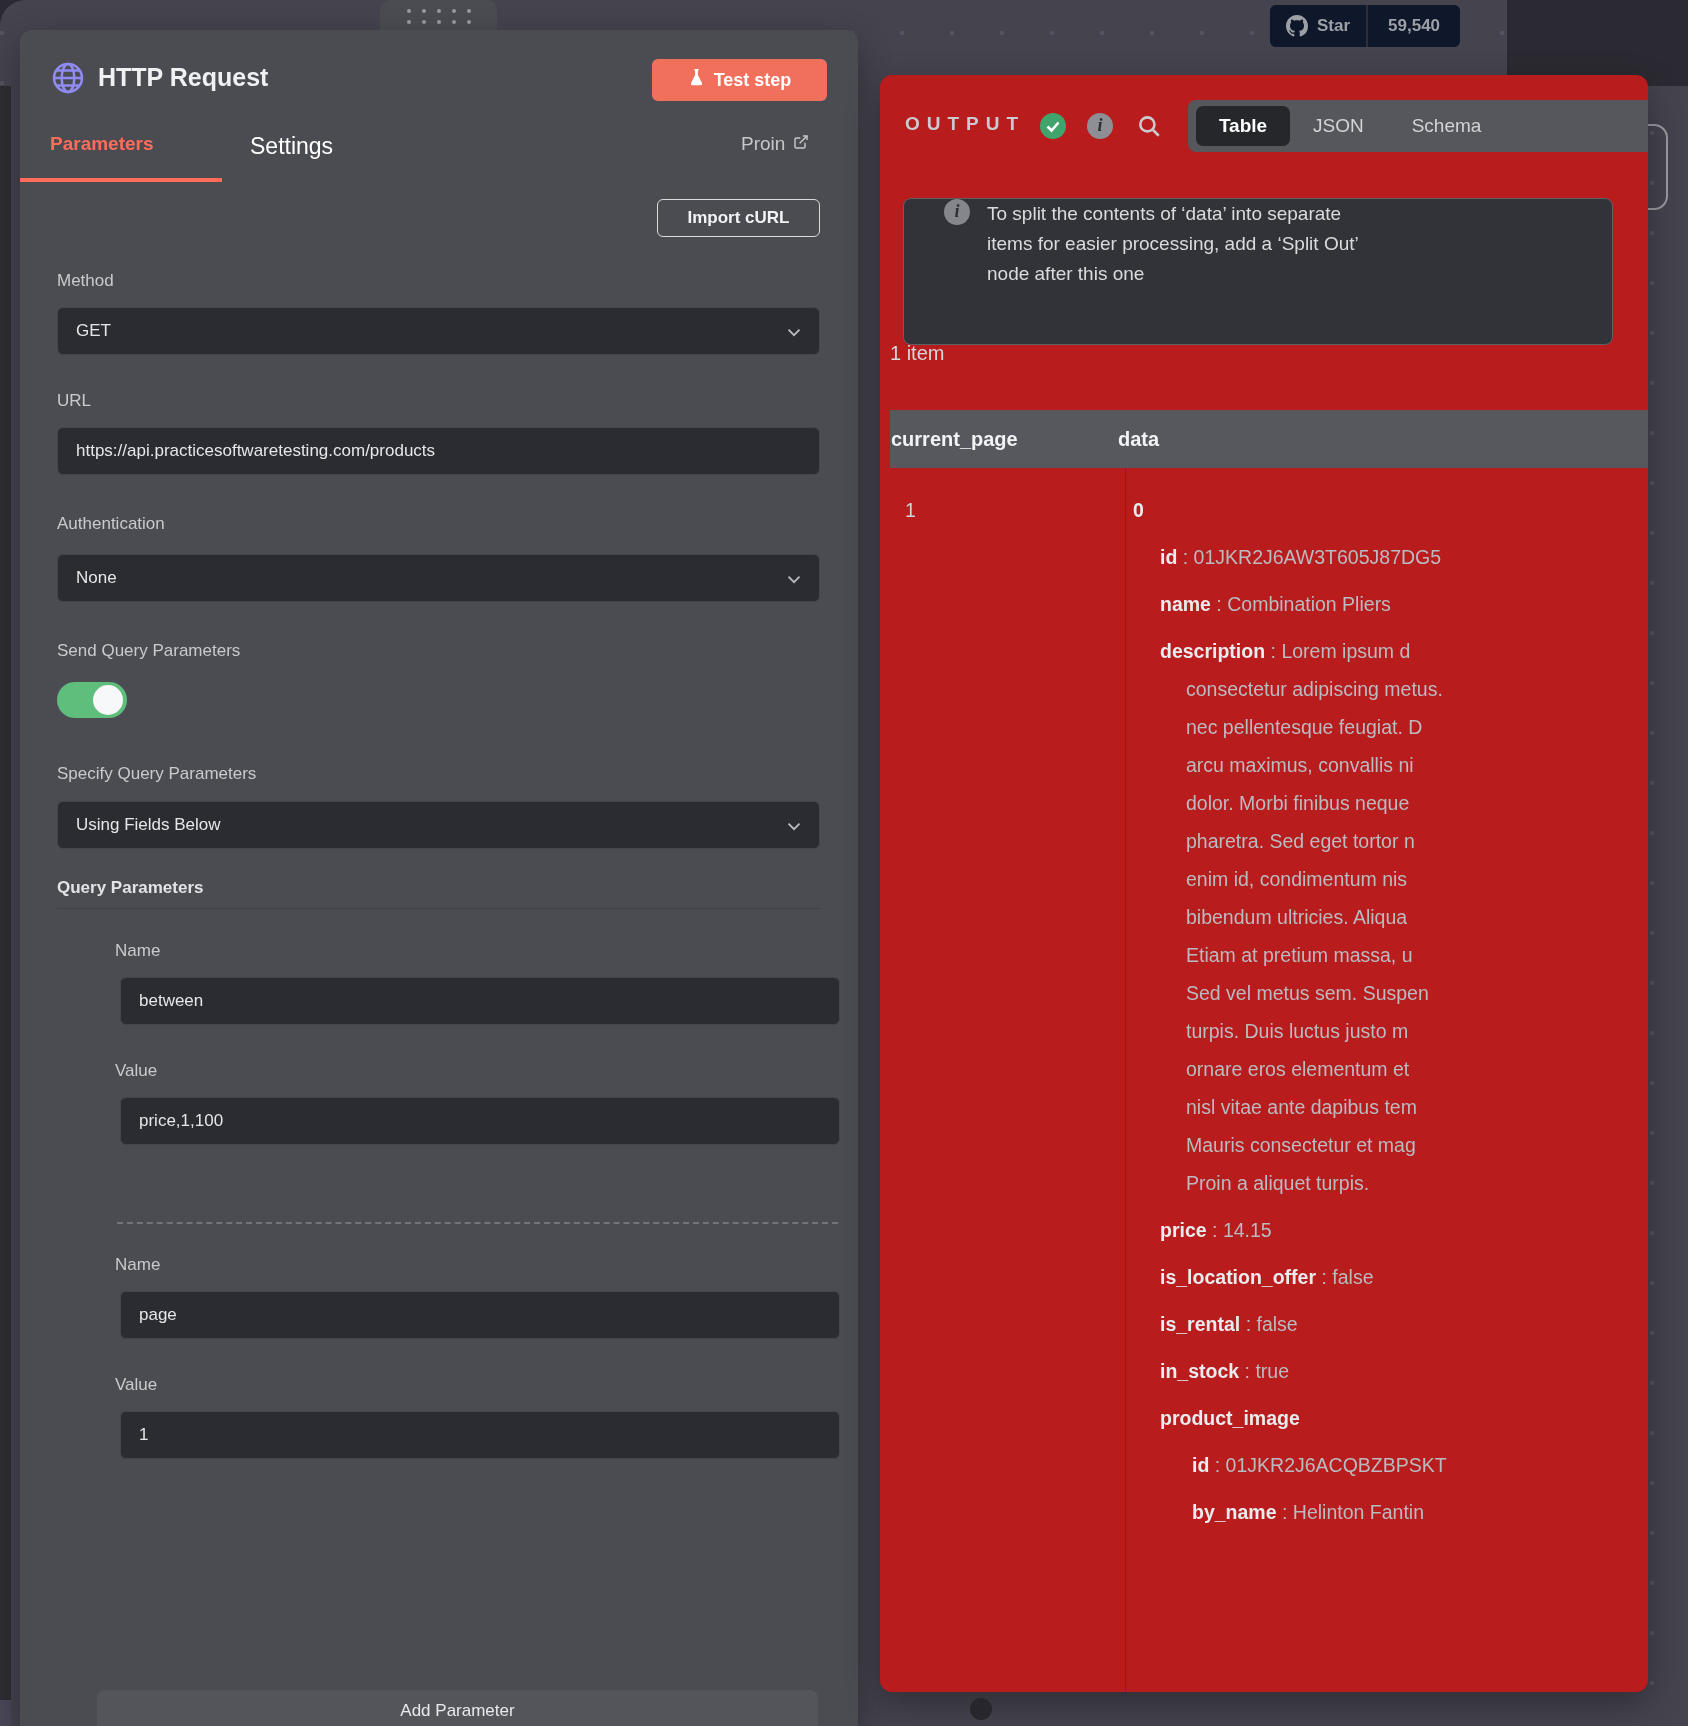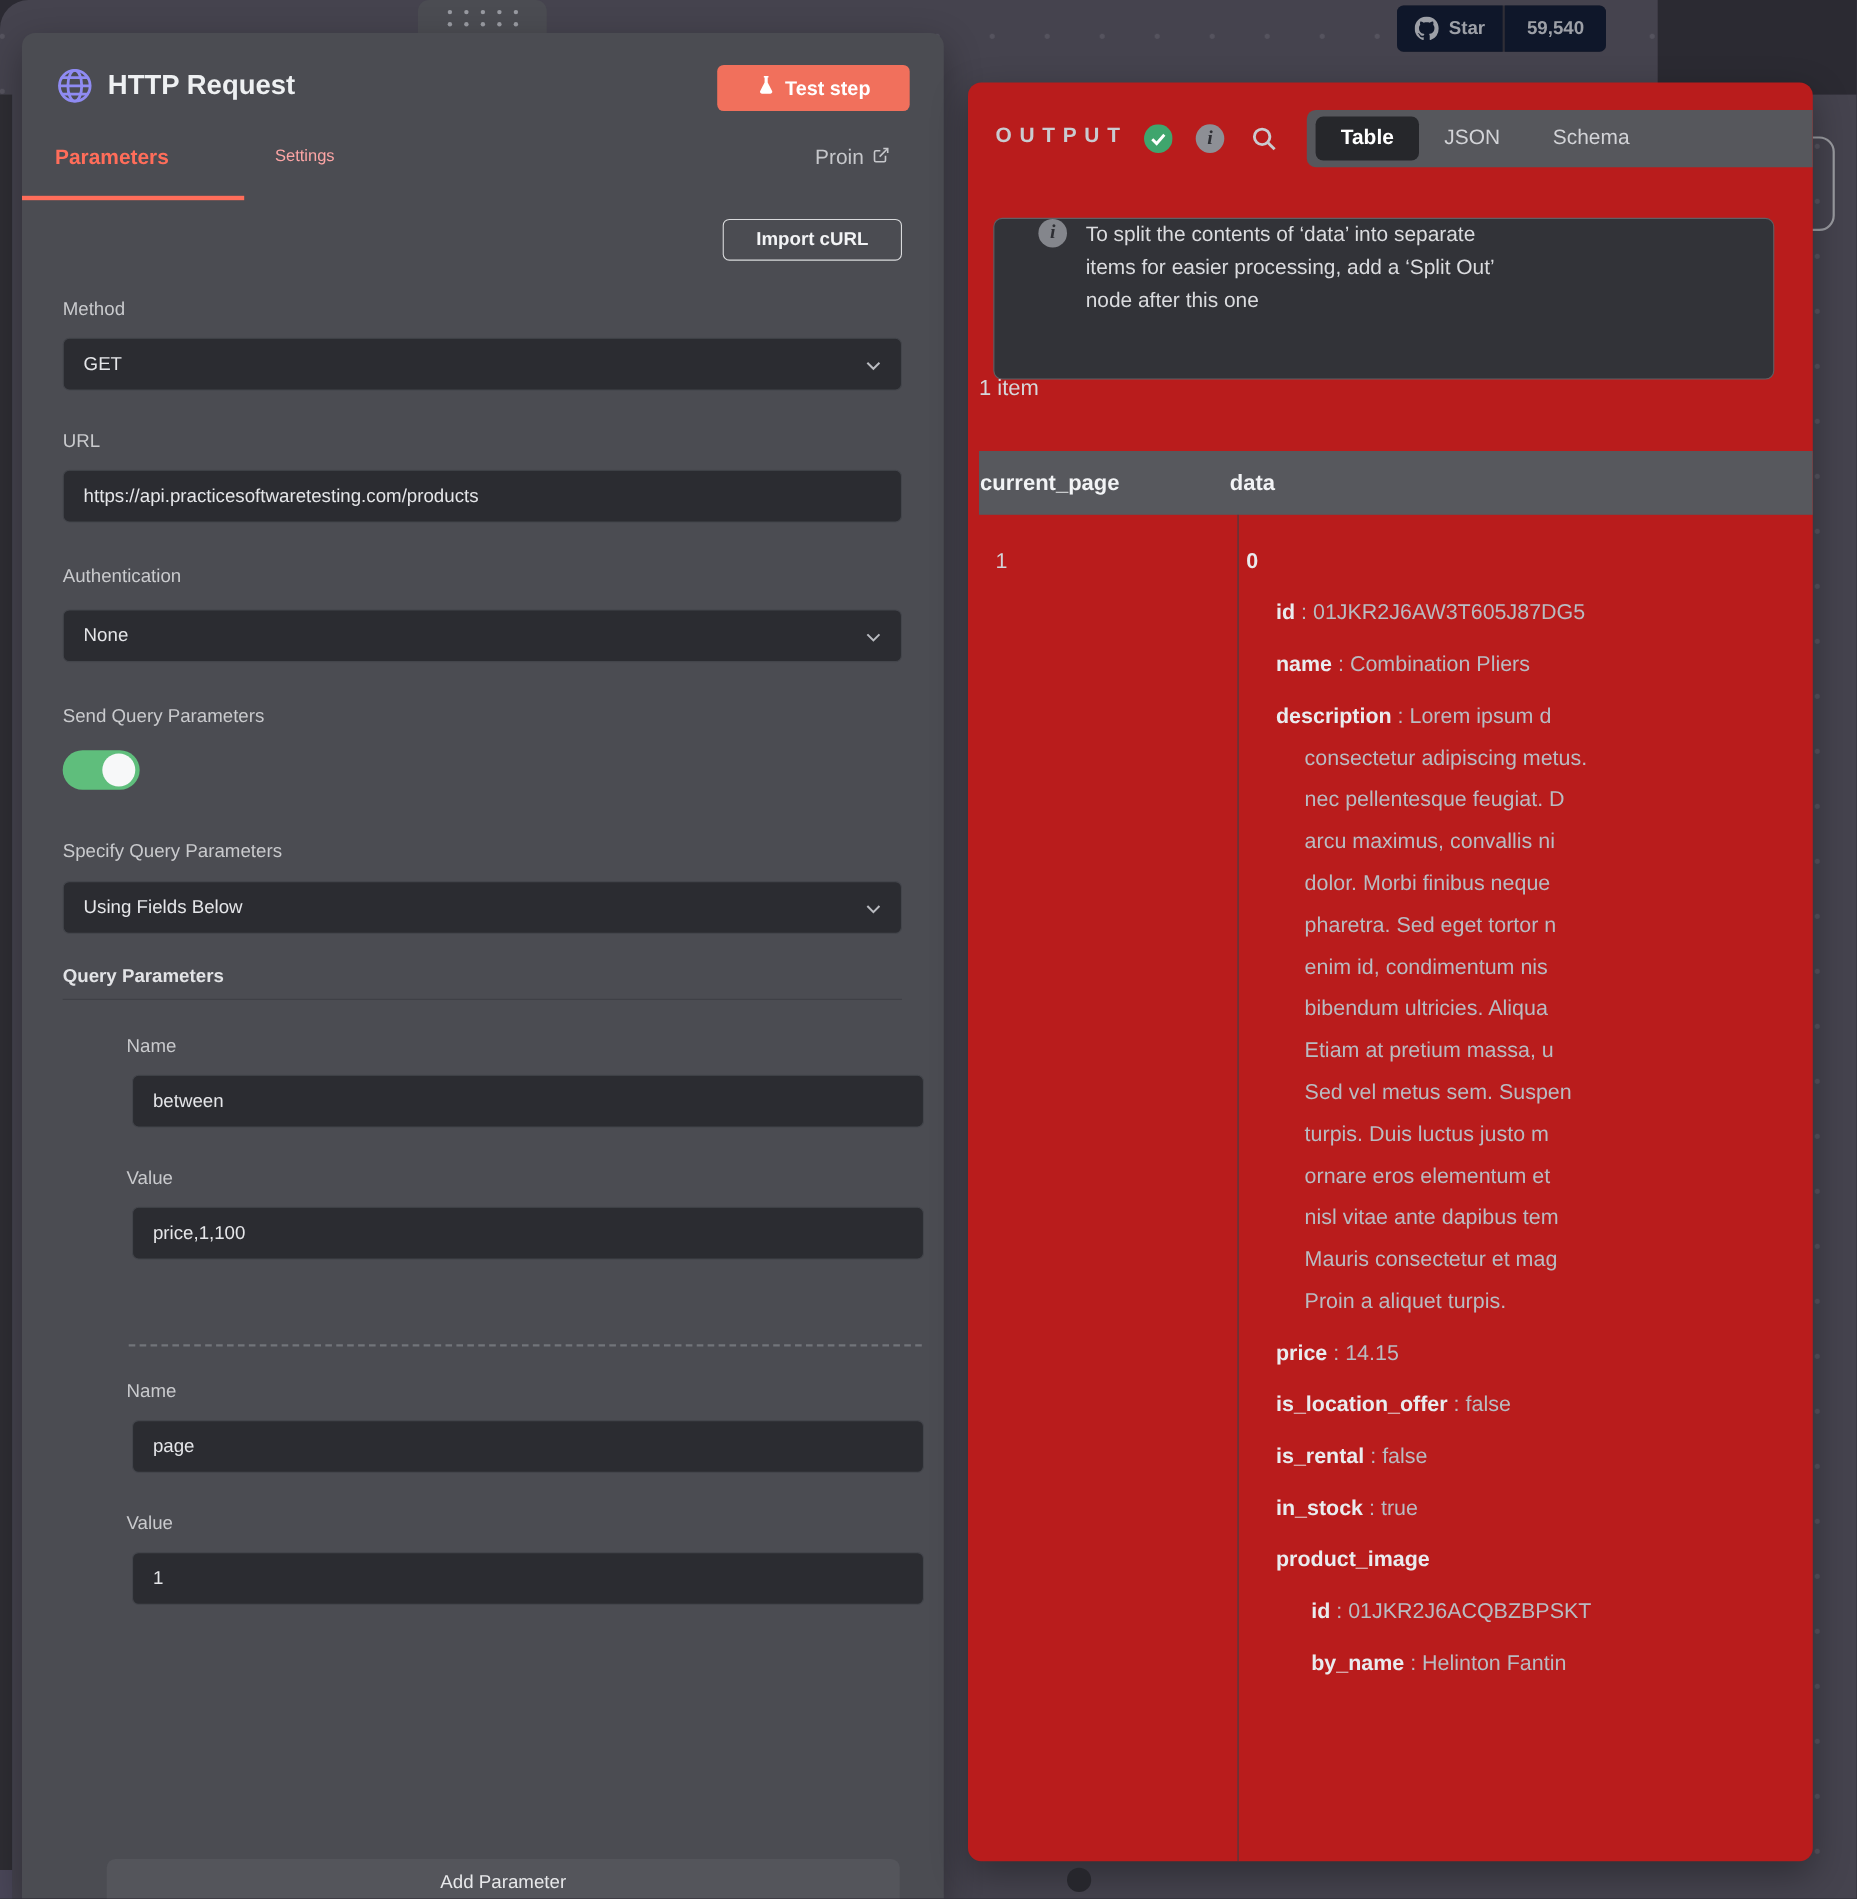--- a/index.html
+++ b/index.html
@@ -34,21 +34,21 @@
   .dots{display:grid;grid-template-columns:repeat(5,4px);grid-template-rows:repeat(2,4px);gap:7px 11px;}
   .dots i{width:4px;height:4px;border-radius:50%;background:#999ba2;}
 
   
   .ndv{position:absolute;left:20px;top:30px;width:838px;height:1696px;background:#4b4c52;border-radius:12px 12px 0 0;box-shadow:0 12px 34px rgba(0,0,0,.32);overflow:hidden;}
   .ndv *{box-sizing:border-box;}
   .globe{position:absolute;left:30px;top:30px;width:36px;height:36px;}
   .node-title{position:absolute;left:78px;top:33px;font-size:25px;font-weight:700;color:#eef0f2;}
   .test-btn{position:absolute;left:632px;top:29px;width:175px;height:42px;background:#f1705c;border:none;border-radius:6px;color:#fff;font-size:18px;font-weight:700;display:flex;align-items:center;justify-content:center;gap:9px;font-family:inherit;cursor:pointer;}
   .tab-params{position:absolute;left:30px;top:103px;font-size:19px;font-weight:700;color:#ff6d5a;cursor:pointer;}
-  .tab-settings{position:absolute;left:230px;top:103px;font-size:15px;color:#fca5a5;cursor:pointer;}
+  .tab-settings{position:absolute;left:230px;top:103px;font-size:23px;color:#ffffff;cursor:pointer;}
   .docs{position:absolute;left:721px;top:103px;font-size:19px;color:#c6c7cb;display:flex;align-items:center;gap:8px;cursor:pointer;}
   .tab-underline{position:absolute;left:0;top:148px;width:202px;height:4px;background:#ff6d5a;}
   .import-curl{position:absolute;left:637px;top:169px;width:163px;height:38px;background:transparent;border:1.5px solid #d9dadc;border-radius:6px;color:#f2f3f5;font-size:17px;font-weight:700;display:flex;align-items:center;justify-content:center;font-family:inherit;cursor:pointer;}
   .lbl{position:absolute;color:#c9cacd;font-size:17px;}
   .field{position:absolute;height:48px;background:#2b2c31;border:1px solid #43454b;border-radius:6px;color:#e5e6e9;font-size:17px;display:flex;align-items:center;padding:0 18px;}
   .field .chev{position:absolute;right:14px;top:13px;}
   .main-x{left:37px;width:763px;}
   .sub-x{left:100px;width:720px;}
   .toggle{position:absolute;left:37px;top:652px;width:70px;height:36px;border-radius:18px;background:#5fbe7c;cursor:pointer;}
   .toggle .knob{position:absolute;top:3px;right:4px;width:30px;height:30px;border-radius:50%;background:#f7f8f9;}

